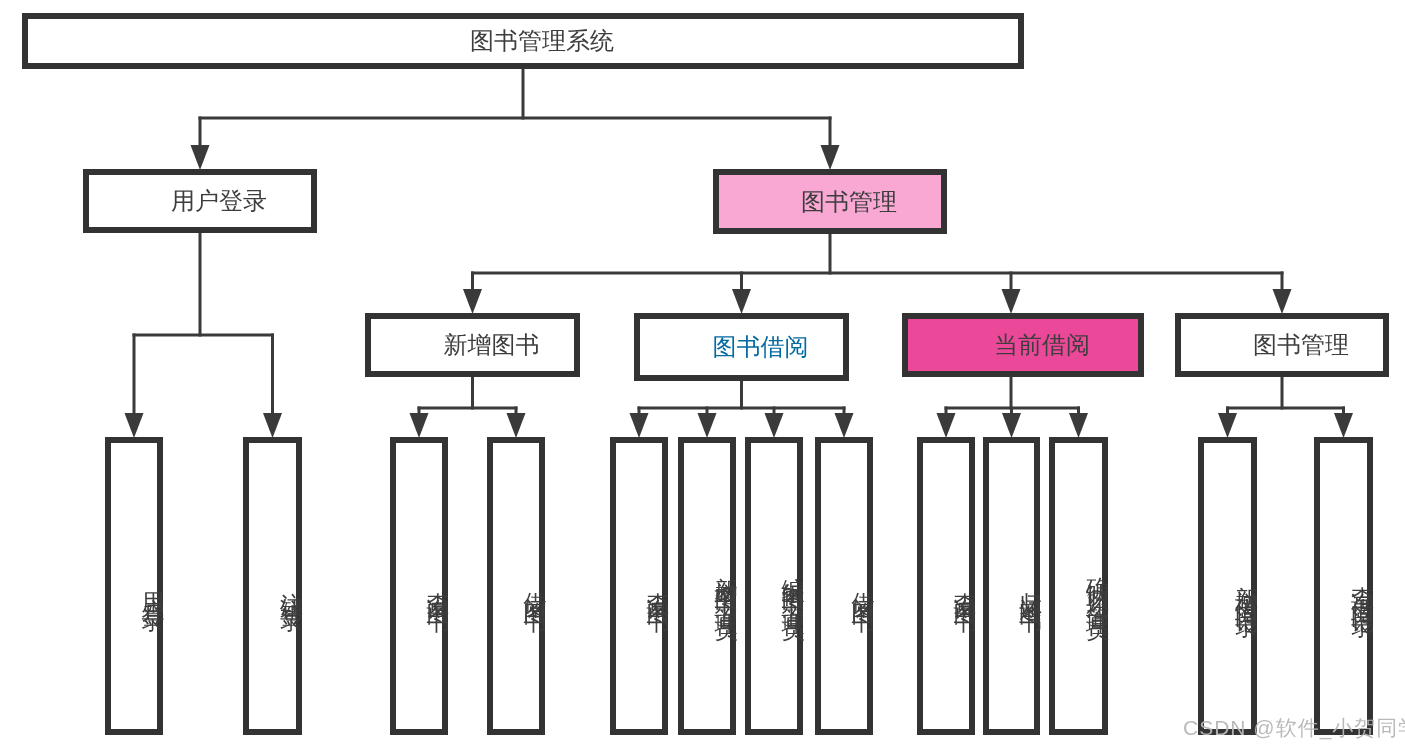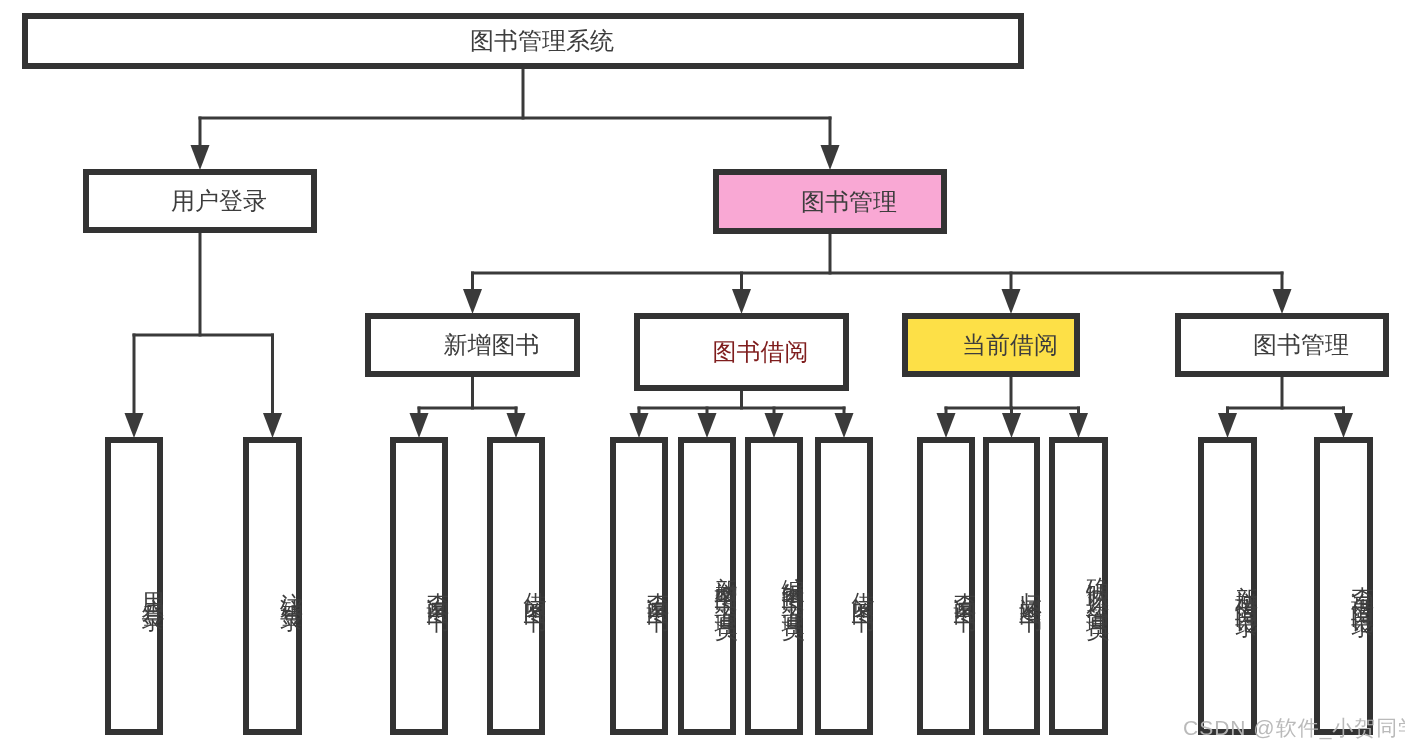--- a/index.html
+++ b/index.html
@@ -98,22 +98,22 @@
       <line x1="1227.5" y1="408" x2="1227.5" y2="416" stroke="#3a3a3a" stroke-width="3" stroke-linecap="square"></line>
       <polygon points="1218,413 1237,413 1227.5,438" fill="#3a3a3a"></polygon>
       <line x1="1343.5" y1="408" x2="1343.5" y2="416" stroke="#3a3a3a" stroke-width="3" stroke-linecap="square"></line>
       <polygon points="1334,413 1353,413 1343.5,438" fill="#3a3a3a"></polygon>
     </svg>
   <div id="nodes-layer">
       <div class="node" style="left: 22px; top: 13px; width: 1002px; height: 56px; border-color: rgb(51, 51, 51); background: rgb(255, 255, 255); color: rgb(61, 61, 61);">图书管理系统</div>
       <div class="node" style="left: 83px; top: 169px; width: 234px; height: 64px; border-color: rgb(51, 51, 51); background: rgb(255, 255, 255); color: rgb(61, 61, 61);">用户登录</div>
       <div class="node" style="left: 713px; top: 169px; width: 234px; height: 65px; border-color: rgb(51, 51, 51); background: #f9a8d4; color: rgb(61, 61, 61);">图书管理</div>
       <div class="node" style="left: 365px; top: 313px; width: 215px; height: 64px; border-color: rgb(51, 51, 51); background: rgb(255, 255, 255); color: rgb(61, 61, 61);">新增图书</div>
-      <div class="node" style="left: 634px; top: 313px; width: 215px; height: 78px; border-color: rgb(51, 51, 51); background: rgb(255, 255, 255); color: #7f1d1d; font-family: Liberation Mono, monospace;">图书借阅</div>
-      <div class="node" style="left: 902px; top: 313px; width: 178px; height: 64px; border-color: rgb(51, 51, 51); background: #fde047; color: rgb(61, 61, 61);">当前借阅</div>
+      <div class="node" style="left: 634px; top: 313px; width: 215px; height: 68px; border-color: rgb(51, 51, 51); background: rgb(255, 255, 255); color: #0369a1; font-family: Liberation Mono, monospace;">图书借阅</div>
+      <div class="node" style="left: 902px; top: 313px; width: 242px; height: 64px; border-color: rgb(51, 51, 51); background: #ec4899; color: rgb(61, 61, 61);">当前借阅</div>
       <div class="node" style="left: 1175px; top: 313px; width: 214px; height: 64px; border-color: rgb(51, 51, 51); background: rgb(255, 255, 255); color: rgb(61, 61, 61);">图书管理</div>
       <div class="node vert" style="left: 105px; top: 437px; width: 58px; height: 298px; border-color: rgb(51, 51, 51); background: rgb(255, 255, 255); color: rgb(61, 61, 61);">用户登录</div>
       <div class="node vert" style="left: 243px; top: 437px; width: 59px; height: 298px; border-color: rgb(51, 51, 51); background: rgb(255, 255, 255); color: rgb(61, 61, 61);">注销登录</div>
       <div class="node vert" style="left: 390px; top: 437px; width: 58px; height: 298px; border-color: rgb(51, 51, 51); background: rgb(255, 255, 255); color: rgb(61, 61, 61);">查询图书</div>
       <div class="node vert" style="left: 487px; top: 437px; width: 58px; height: 298px; border-color: rgb(51, 51, 51); background: rgb(255, 255, 255); color: rgb(61, 61, 61);">借阅图书</div>
       <div class="node vert" style="left: 610px; top: 437px; width: 58px; height: 298px; border-color: rgb(51, 51, 51); background: rgb(255, 255, 255); color: rgb(61, 61, 61);">查询图书</div>
       <div class="node vert" style="left: 678px; top: 437px; width: 58px; height: 298px; border-color: rgb(51, 51, 51); background: rgb(255, 255, 255); color: rgb(61, 61, 61);">新增图书（管理员）</div>
       <div class="node vert" style="left: 745px; top: 437px; width: 58px; height: 298px; border-color: rgb(51, 51, 51); background: rgb(255, 255, 255); color: rgb(61, 61, 61);">编辑图书（管理员）</div>
       <div class="node vert" style="left: 815px; top: 437px; width: 58px; height: 298px; border-color: rgb(51, 51, 51); background: rgb(255, 255, 255); color: rgb(61, 61, 61);">借阅图书</div>
       <div class="node vert" style="left: 917px; top: 437px; width: 58px; height: 298px; border-color: rgb(51, 51, 51); background: rgb(255, 255, 255); color: rgb(61, 61, 61);">查询图书</div>

